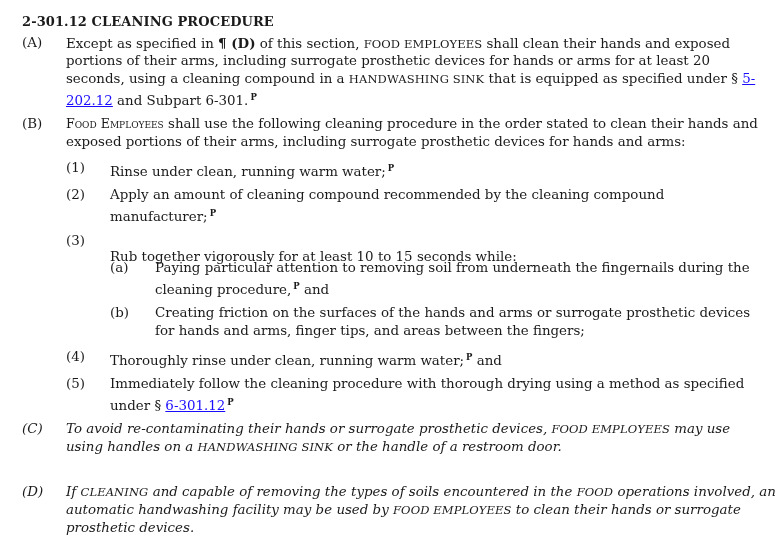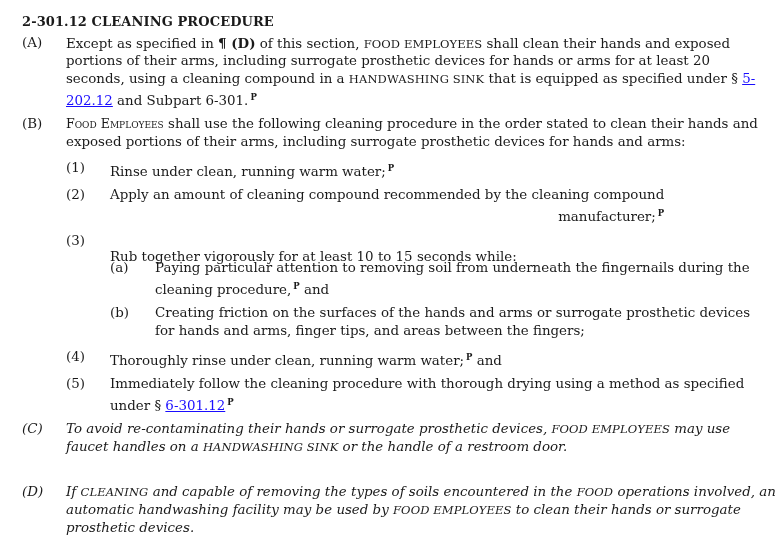--- a/index.html
+++ b/index.html
@@ -47,21 +47,21 @@
     <span class="line"><span class="sc">Food Employees</span><span> shall use the following cleaning procedure in the order stated to clean their hands and</span></span>
     <span class="line">exposed portions of their arms, including surrogate prosthetic devices for hands and arms:</span>
   </div>
 
   <div class="label para" style="left:66px; top:159px;">(1)</div>
   <div class="para" style="left:110px; top:159px;">
     <span class="line"><span>Rinse under clean, running warm water;</span><span class="sup">P</span></span>
   </div>
 
   <div class="label para" style="left:66px; top:186px;">(2)</div>
-  <div class="para" style="left:110px; top:186px;text-align:right;">
+  <div class="para" style="left:110px; top:186px;">
     <span class="line">Apply an amount of cleaning compound recommended by the cleaning compound</span>
     <span class="line"><span>manufacturer;</span><span class="sup">P</span></span>
   </div>
 
   <div class="label para" style="left:66px; top:232px;">(3)</div>
   <div class="para" style="left:110px; top:248px;">
     <span class="line">Rub together vigorously for at least 10 to 15 seconds while:</span>
   </div>
 
   <div class="label para" style="left:110px; top:259px;">(a)</div>
@@ -83,21 +83,21 @@
 
   <div class="label para" style="left:66px; top:375px;">(5)</div>
   <div class="para" style="left:110px; top:375px;">
     <span class="line">Immediately follow the cleaning procedure with thorough drying using a method as specified</span>
     <span class="line"><span>under § </span><a class="link">6-301.12</a><span class="sup">P</span></span>
   </div>
 
   <div class="label para italic" style="left:22px; top:420px;">(C)</div>
   <div class="para italic" style="left:66px; top:420px;">
     <span class="line"><span>To avoid re-contaminating their hands or surrogate prosthetic devices, </span><span class="scu">FOOD EMPLOYEES</span><span> may use</span></span>
-    <span class="line"><span>faucet handles on a </span><span class="scu">HANDWASHING SINK</span><span> or the handle of a restroom door.</span></span>
+    <span class="line"><span>using handles on a </span><span class="scu">HANDWASHING SINK</span><span> or the handle of a restroom door.</span></span>
   </div>
 
   <div class="label para italic" style="left:22px; top:483px;">(D)</div>
   <div class="para italic" style="left:66px; top:483px;">
     <span class="line"><span>If </span><span class="scu">CLEANING</span><span> and capable of removing the types of soils encountered in the </span><span class="scu">FOOD</span><span> operations involved, an</span></span>
     <span class="line"><span>automatic handwashing facility may be used by </span><span class="scu">FOOD EMPLOYEES</span><span> to clean their hands or surrogate</span></span>
     <span class="line">prosthetic devices.</span>
   </div>
 
 </div>

